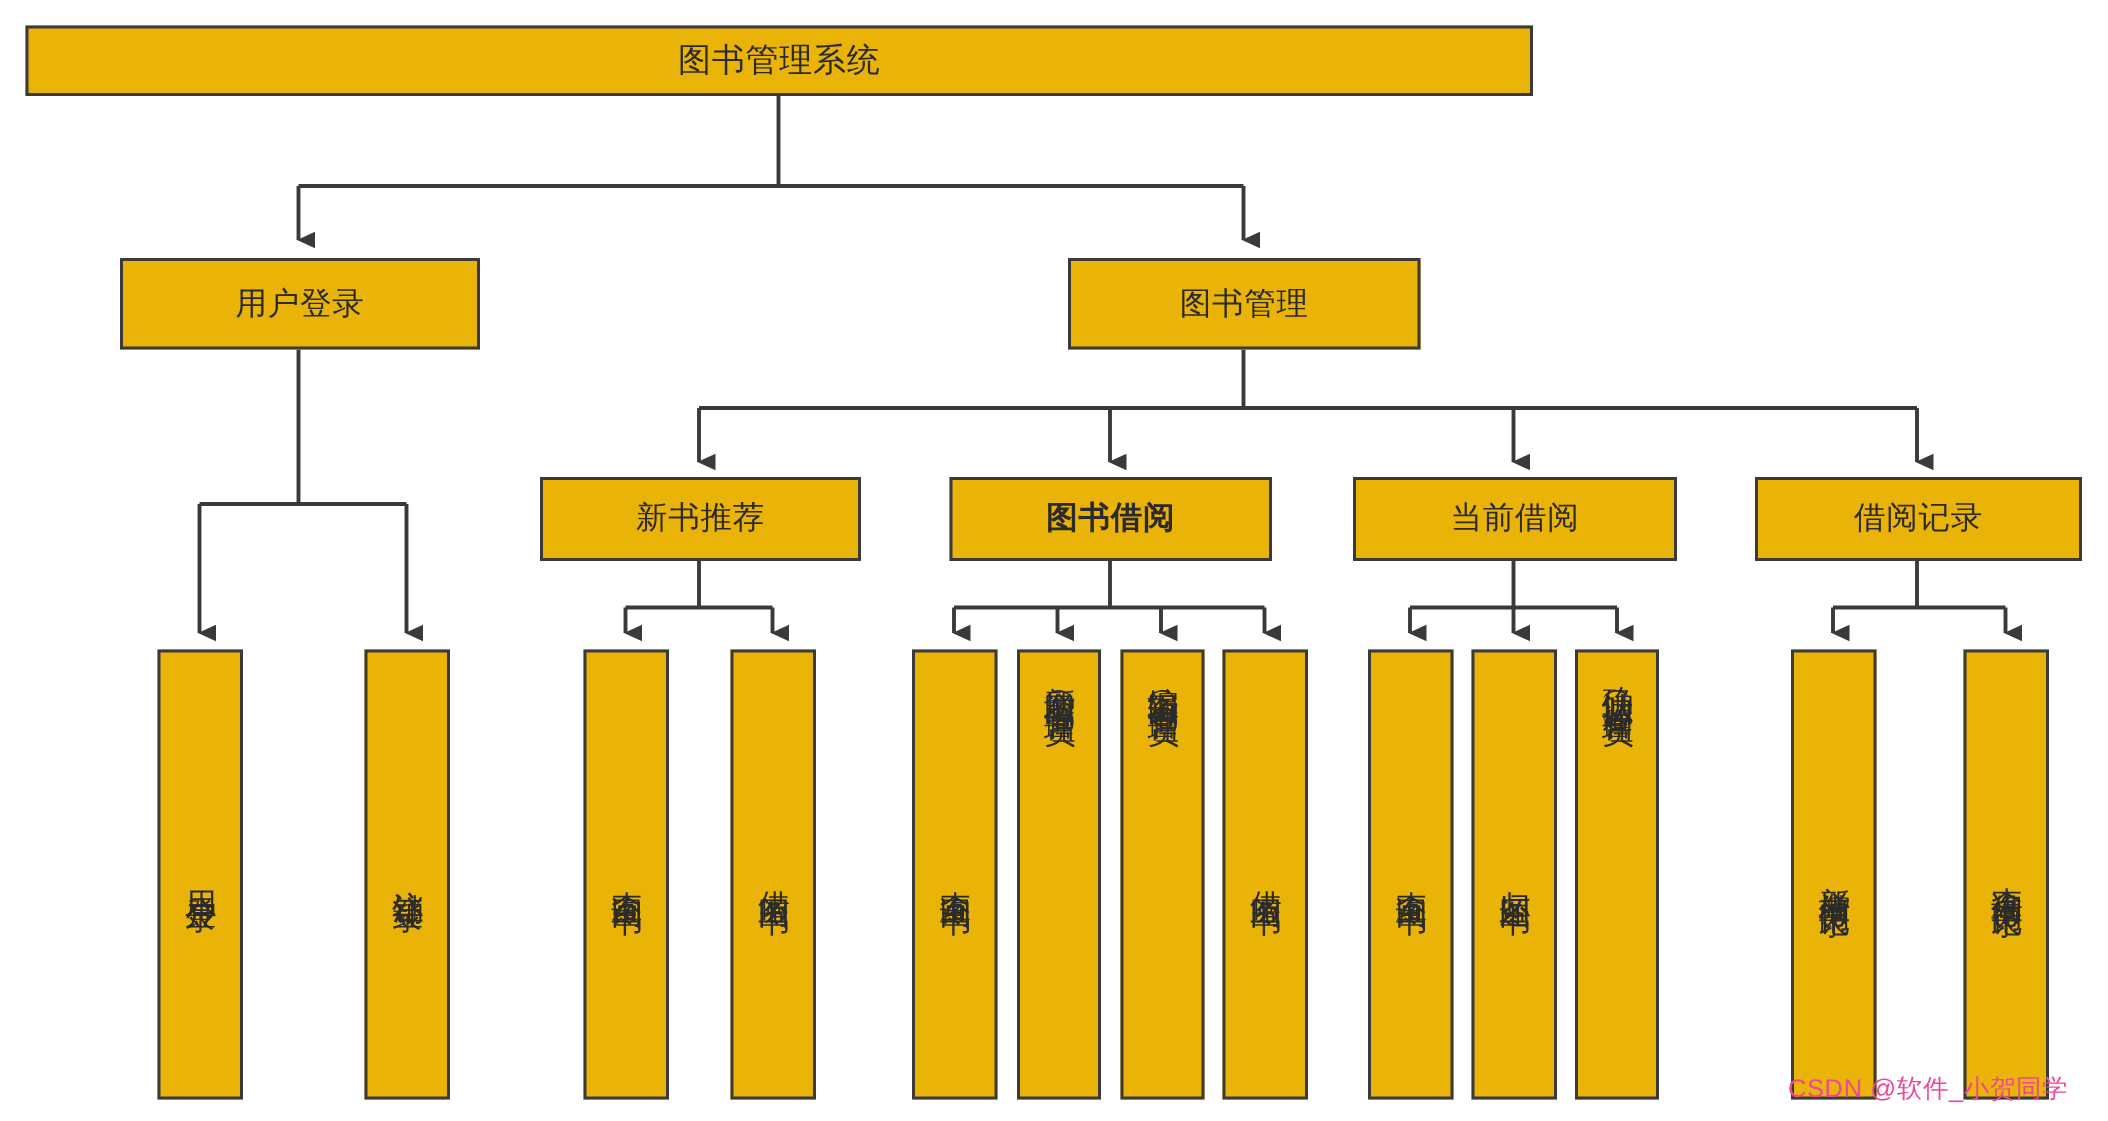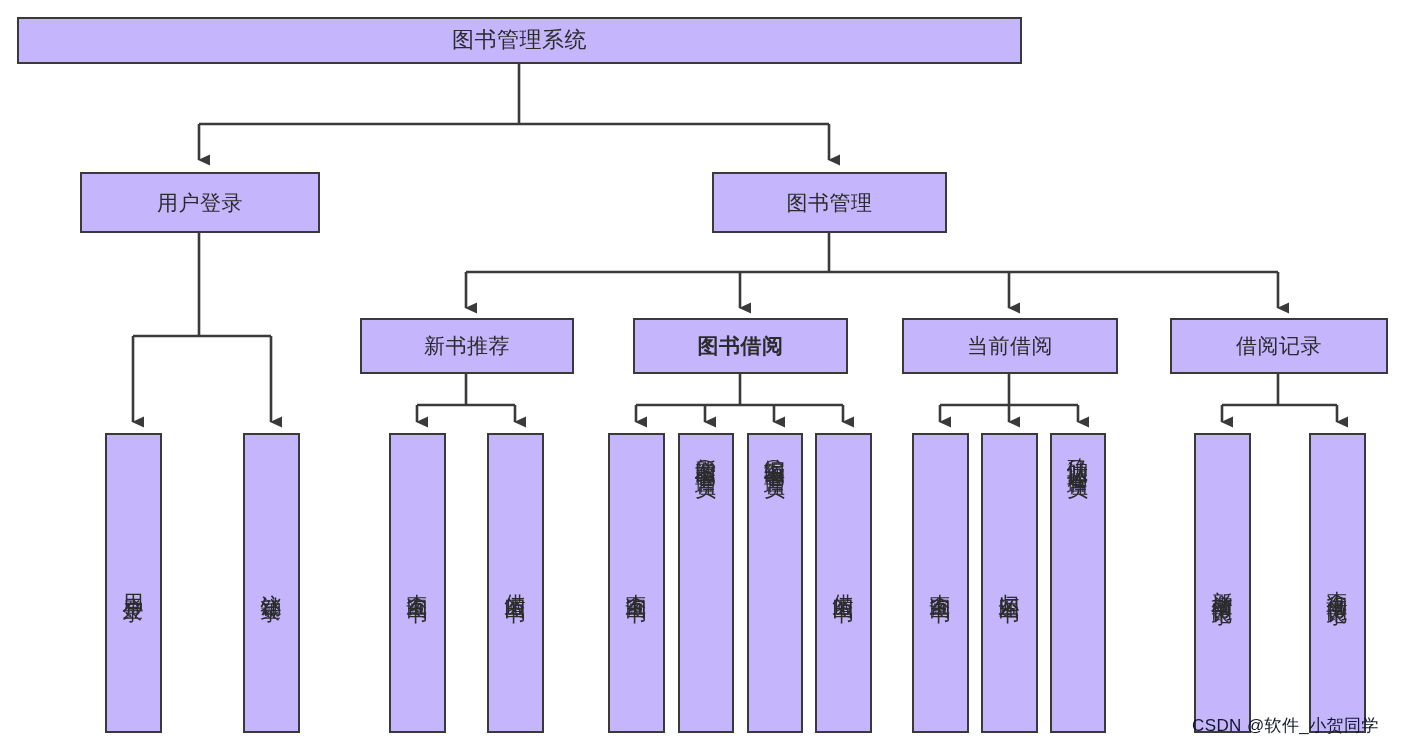--- a/index.html
+++ b/index.html
@@ -22,21 +22,21 @@
     position: absolute;
     left: 0;
     top: 0;
     width: 1405px;
     height: 747px;
     pointer-events: none;
   }
   .node {
     position: absolute;
     box-sizing: border-box;
-    background: #c4b5fd;
+    background: #eab308;
     border: 2px solid #3a3a3a;
     display: flex;
     align-items: center;
     justify-content: center;
     color: #2b2b2b;
   }
   .node .label {
     display: block;
     text-align: center;
     line-height: 1.12;
@@ -66,21 +66,21 @@
   
   .node.vert.centered {
     align-items: center;
     padding-top: 0;
   }
   #watermark {
     position: absolute;
     left: 1192px;
     top: 714px;
     font-size: 17px;
-    color: #0f172a;
+    color: #ec4899;
     white-space: nowrap;
     letter-spacing: 0.4px;
   }
 </style>
 </head>
 <body>
 
 <div id="canvas">
 
   <svg id="edge-layer" viewBox="0 0 1405 747" xmlns="http://www.w3.org/2000/svg">

